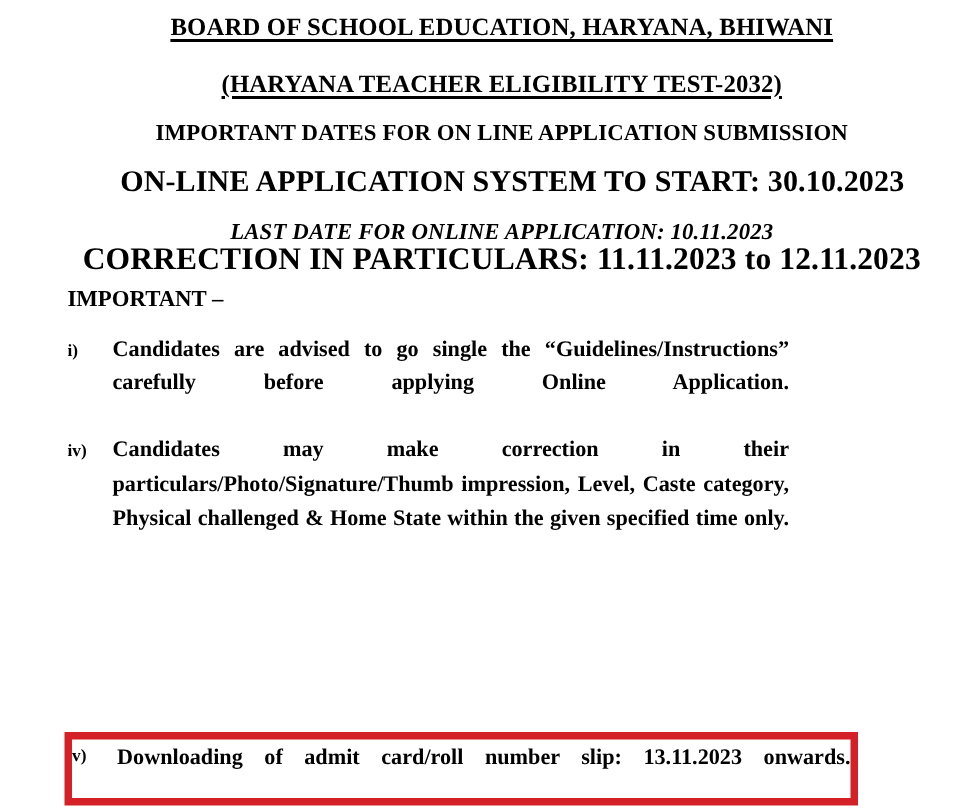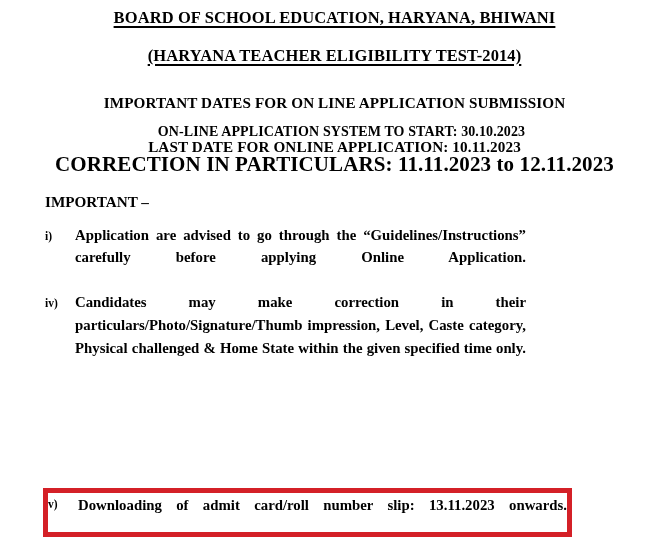--- a/index.html
+++ b/index.html
@@ -34,28 +34,28 @@
     white-space: nowrap;
     padding-left: 19px;
   }
   .head-line.underlined span.u {
     text-decoration: underline;
     text-underline-offset: 2.5px;
     text-decoration-thickness: 1.6px;
   }
   .h1 { margin-top: 4px; font-size: 16.5px; }
   .h2 { margin-top: 21px; font-size: 16.5px; }
-  .h3 { margin-top: 31px; font-size: 15.2px; }
-  .h4 { margin-top: 15px; font-size: 14px; margin-left: 14px; }
-  .h5 { font-size: 15.2px; }
+  .h3 { margin-top: 17px; font-size: 15.2px; }
+  .h4 { margin-top: 15px; font-size: 20px; margin-left: 14px; }
+  .h5 { margin-top: 16px; font-size: 15.2px; font-style: italic; }
   .h6 { margin-top: 0; font-size: 21px; }
 
   
   .important-label {
-    margin: 19px 0 0 45px;
+    margin: 9px 0 0 45px;
     font-weight: bold;
     font-size: 15.2px;
     line-height: 1.0;
     text-align: left;
   }
 
   
   .list {
     margin: 14px 0 0 0;
     padding: 0;
@@ -115,34 +115,34 @@
     line-height: 23px;
   }
 </style>
 </head>
 <body>
 
 <div class="page">
 
   <div class="head-block">
     <div class="head-line h1 underlined"><span class="u">BOARD OF SCHOOL EDUCATION, HARYANA, BHIWANI</span></div>
-    <div class="head-line h2 underlined"><span class="u">(HARYANA TEACHER ELIGIBILITY TEST-2014)</span></div>
+    <div class="head-line h2 underlined"><span class="u">(HARYANA TEACHER ELIGIBILITY TEST-2032)</span></div>
     <div class="head-line h3">IMPORTANT DATES FOR ON LINE APPLICATION SUBMISSION</div>
     <div class="head-line h4">ON-LINE APPLICATION SYSTEM TO START:  30.10.2023</div>
     <div class="head-line h5">LAST DATE FOR ONLINE APPLICATION:  10.11.2023</div>
     <div class="head-line h6">CORRECTION IN PARTICULARS:  11.11.2023 to 12.11.2023</div>
   </div>
 
   <div class="important-label">IMPORTANT –</div>
 
   <div class="list">
 
     <div class="list-item">
       <span class="marker">i)</span>
-      <span class="body">Application are advised to go through the “Guidelines/Instructions” carefully before applying Online Application.</span>
+      <span class="body">Candidates are advised to go single the “Guidelines/Instructions” carefully before applying Online Application.</span>
     </div>
 
 
 
     <div class="list-item">
       <span class="marker">iv)</span>
       <span class="body">Candidates may make correction in their particulars/Photo/Signature/Thumb impression, Level, Caste category, Physical challenged &amp; Home State within the given specified time only.</span>
     </div>
 
   </div>

